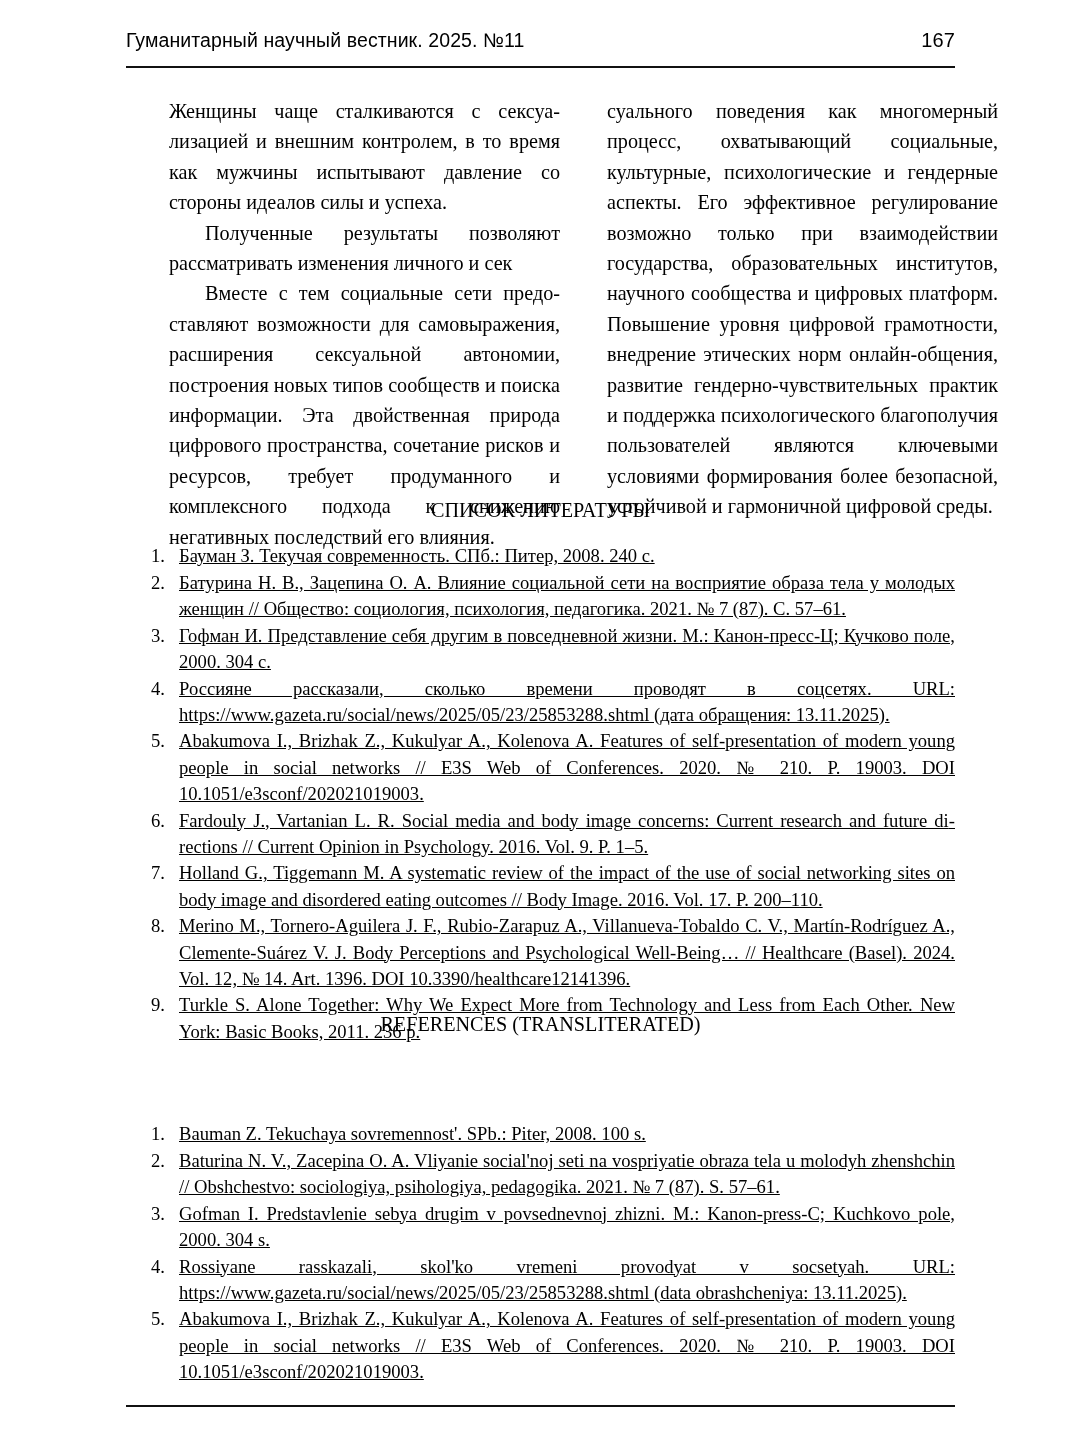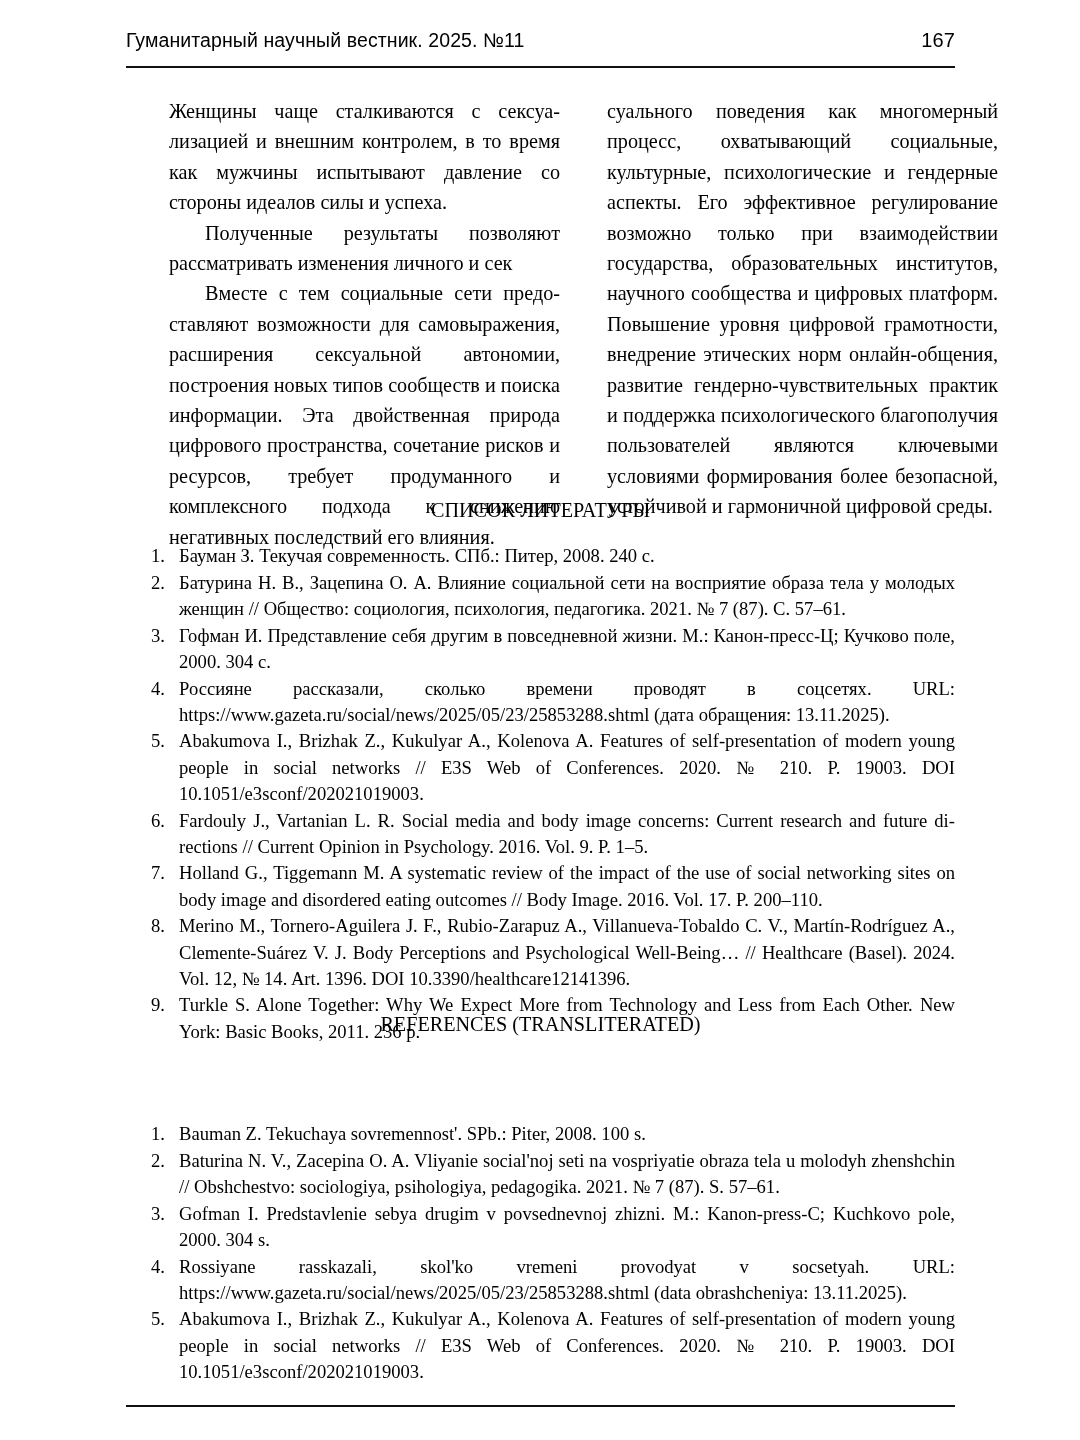--- a/index.html
+++ b/index.html
@@ -113,20 +113,21 @@
     width: 39px;
     text-align: right;
     padding-right: 0;
     white-space: nowrap;
   }
   .reftext {
     flex: 1 1 auto;
     padding-left: 14px;
     text-align: justify;
     text-justify: inter-word;
+    text-decoration: underline;
   }
 </style>
 </head>
 <body>
 
 <div class="page">
 
   <div class="runhead">
     <span class="runhead-title">Гуманитарный научный вестник. 2025. №11</span>
     <span class="runhead-page">167</span>

